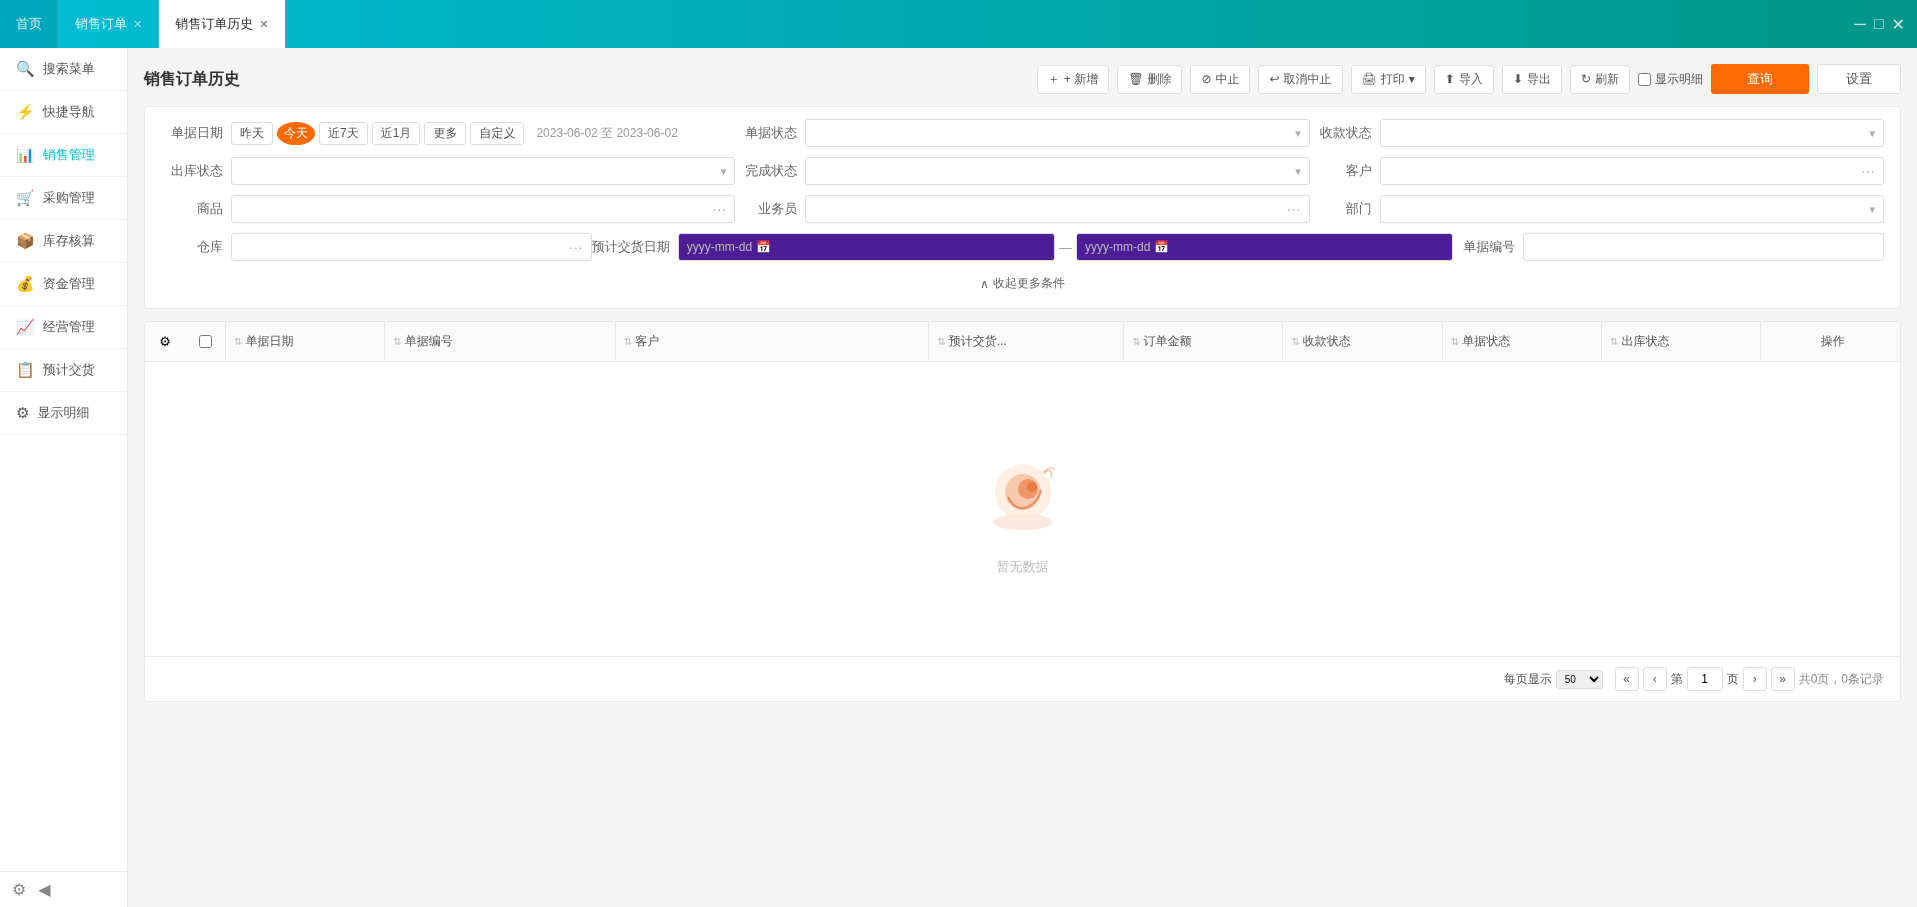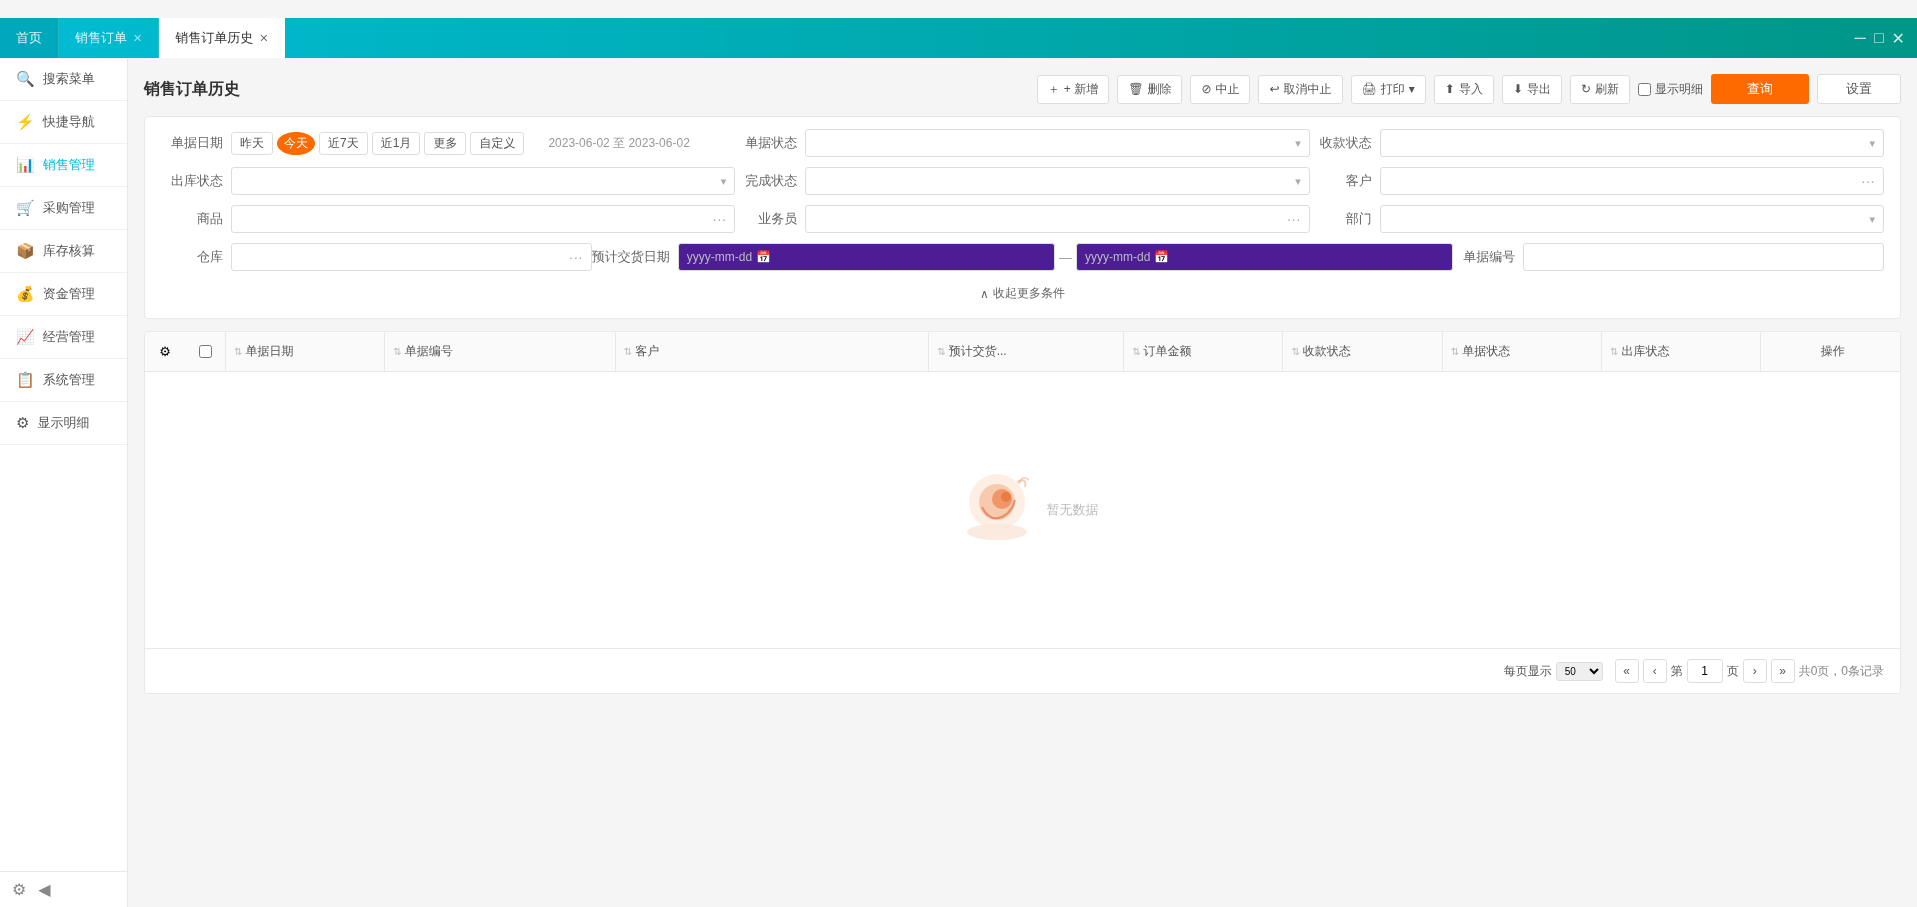--- a/index.html
+++ b/index.html
@@ -1,26 +1,25 @@
 <!DOCTYPE html>
 <html><head>
   <meta charset="utf-8">
   <style>
     * { box-sizing: border-box; margin: 0; padding: 0; }
     body { font-family: 'Microsoft YaHei', Arial, sans-serif; font-size: 13px; background: #f5f5f5; display: flex; flex-direction: column; height: 907px; overflow: hidden; }
 
     
     .top-bar {
-      height: 40px;
+      height: 48px;
       background: linear-gradient(to right, #00bcd4, #009688);
       display: flex;
       align-items: stretch;
       color: white;
       flex-shrink: 0;
-      margin-top: 18px;
     }
     .top-bar-tabs {
       display: flex;
       align-items: stretch;
       flex: 1;
     }
     .top-tab {
       display: flex;
       align-items: center;
       padding: 0 16px;
@@ -182,21 +181,21 @@
       font-size: 13px;
       white-space: nowrap;
       min-width: 70px;
       text-align: right;
       padding-right: 8px;
     }
     .filter-control {
       flex: 1;
       display: flex;
       align-items: center;
-      gap: 16px;
+      gap: 4px;
     }
     .date-quick-btns {
       display: flex;
       align-items: center;
       gap: 4px;
       flex-wrap: nowrap;
     }
     .date-quick-btn {
       padding: 2px 8px;
       border: 1px solid #ddd;
@@ -311,21 +310,21 @@
     .th-cell.amount { flex: 1.2; }
     .th-cell.recstatus { flex: 1.2; }
     .th-cell.docstatus { flex: 1.2; }
     .th-cell.outstatus { flex: 1.2; }
     .th-cell.ops { flex: 1; justify-content: center; margin-left: auto; padding-left: 12px; }
     .sort-icon { color: #bbb; font-size: 10px; }
 
     
     .empty-state {
       display: flex;
-      flex-direction: row;
+      flex-direction: column;
       align-items: center;
       justify-content: center;
       padding: 80px 0;
     }
     .empty-icon {
       width: 100px;
       height: 100px;
       margin-bottom: 16px;
     }
     .empty-text {
@@ -434,21 +433,21 @@
     <div class="sidebar-item">
       <span class="icon">💰</span>
       <span>资金管理</span>
     </div>
     <div class="sidebar-item">
       <span class="icon">📈</span>
       <span>经营管理</span>
     </div>
     <div class="sidebar-item">
       <span class="icon">📋</span>
-      <span>系统管理</span>
+      <span>预计交货</span>
     </div>
     <div class="sidebar-item">
       <span class="icon">⚙</span>
       <span>显示明细</span>
     </div>
     <div class="sidebar-bottom">
       <span>⚙</span>
       <span>◀</span>
     </div>
   </div>

